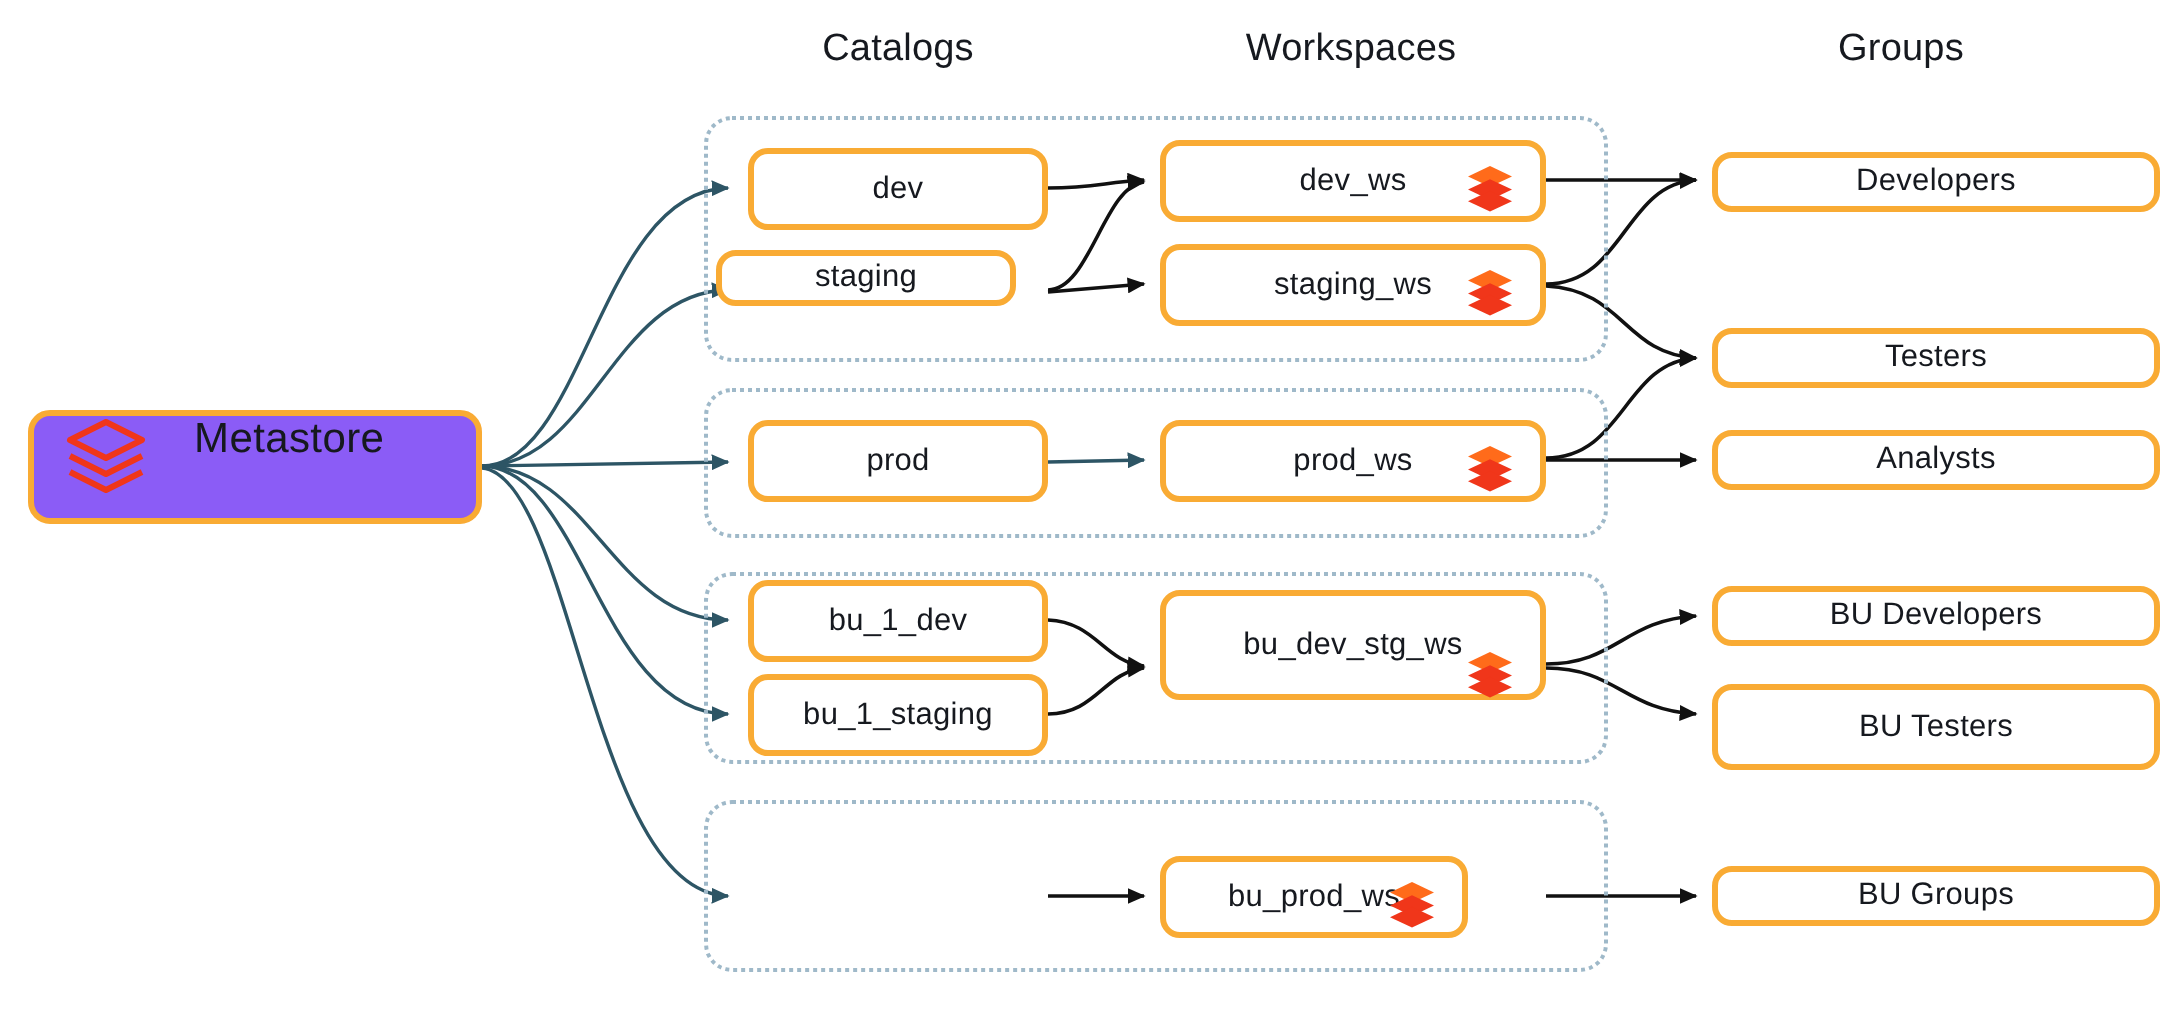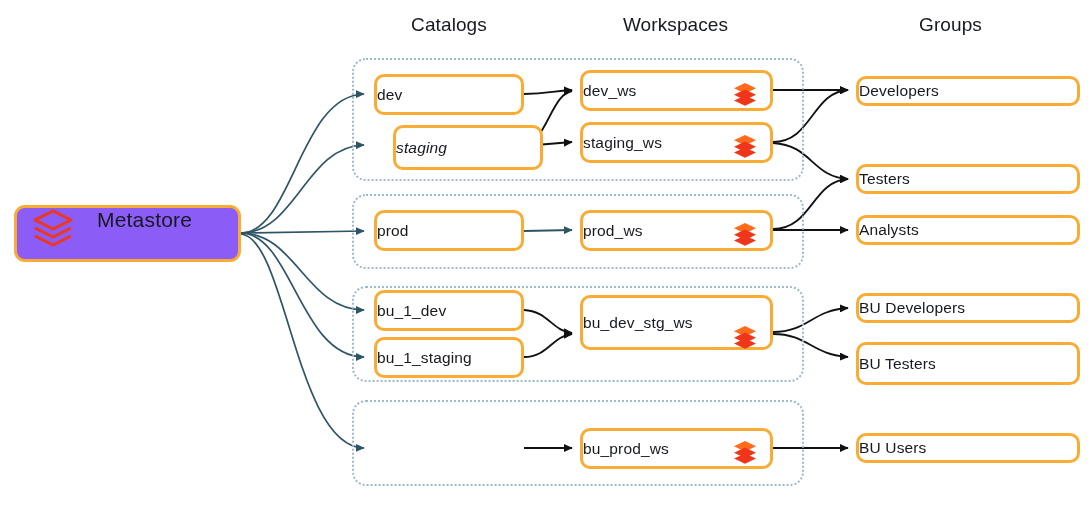--- a/index.html
+++ b/index.html
@@ -41,20 +41,21 @@
     background: transparent;
   }
   .node {
     position: absolute;
     box-sizing: border-box;
     border: 3px solid #F9AB34;
     border-radius: 10px;
     background: #ffffff;
     display: flex;
     align-items: center;
+    justify-content: center;
     font-size: 15.5px;
     color: #16191f;
     white-space: nowrap;
     letter-spacing: 0.15px;
   }
   .node .label {
     display: inline-block;
   }
   .node.with-icon .label {
     margin-right: 0px;
@@ -156,21 +157,21 @@
         <path d="M4 20 L22 29 L40 20"></path>
         <path d="M4 28 L22 37 L40 28"></path>
       </g>
     </svg>
     <span class="ms-label">Metastore</span>
   </div>
 
   <div class="node" style="left:374px; top:74px; width:150px; height:41px;">
     <span class="label">dev</span>
   </div>
-  <div class="node" style="left:393px; top:125px; width:150px; height:45px;font-style:italic;">
+  <div class="node" style="left:358px; top:125px; width:150px; height:28px;">
     <span class="label">staging</span>
   </div>
   <div class="node" style="left:374px; top:210px; width:150px; height:41px;">
     <span class="label">prod</span>
   </div>
   <div class="node" style="left:374px; top:290px; width:150px; height:41px;">
     <span class="label">bu_1_dev</span>
   </div>
   <div class="node" style="left:374px; top:337px; width:150px; height:41px;">
     <span class="label">bu_1_staging</span>
@@ -201,21 +202,21 @@
     </svg>
   </div>
   <div class="node with-icon" style="left:580px; top:295px; width:193px; height:55px;">
     <span class="label">bu_dev_stg_ws</span>
     <svg class="ws-icon" viewBox="0 0 26 26" style="right:12px; top:26px;">
       <path d="M13 2 L24 7.2 L13 12.4 L2 7.2 Z" fill="#FF6B1A"></path>
       <path d="M13 8.6 L24 13.8 L13 19 L2 13.8 Z" fill="#F0361A"></path>
       <path d="M13 14.4 L24 19.6 L13 24.8 L2 19.6 Z" fill="#F0361A"></path>
     </svg>
   </div>
-  <div class="node with-icon" style="left:580px; top:428px; width:193px; height:41px;">
+  <div class="node with-icon" style="left:580px; top:428px; width:154px; height:41px;">
     <span class="label">bu_prod_ws</span>
     <svg class="ws-icon" viewBox="0 0 26 26" style="right:12px; top:8px;">
       <path d="M13 2 L24 7.2 L13 12.4 L2 7.2 Z" fill="#FF6B1A"></path>
       <path d="M13 8.6 L24 13.8 L13 19 L2 13.8 Z" fill="#F0361A"></path>
       <path d="M13 14.4 L24 19.6 L13 24.8 L2 19.6 Z" fill="#F0361A"></path>
     </svg>
   </div>
 
   <div class="node" style="left:856px; top:76px; width:224px; height:30px;">
     <span class="label">Developers</span>
@@ -226,16 +227,16 @@
   <div class="node" style="left:856px; top:215px; width:224px; height:30px;">
     <span class="label">Analysts</span>
   </div>
   <div class="node" style="left:856px; top:293px; width:224px; height:30px;">
     <span class="label">BU Developers</span>
   </div>
   <div class="node" style="left:856px; top:342px; width:224px; height:43px;">
     <span class="label">BU Testers</span>
   </div>
   <div class="node" style="left:856px; top:433px; width:224px; height:30px;">
-    <span class="label">BU Users</span>
+    <span class="label">BU Groups</span>
   </div>
 
 </div>
 
 </body></html>

